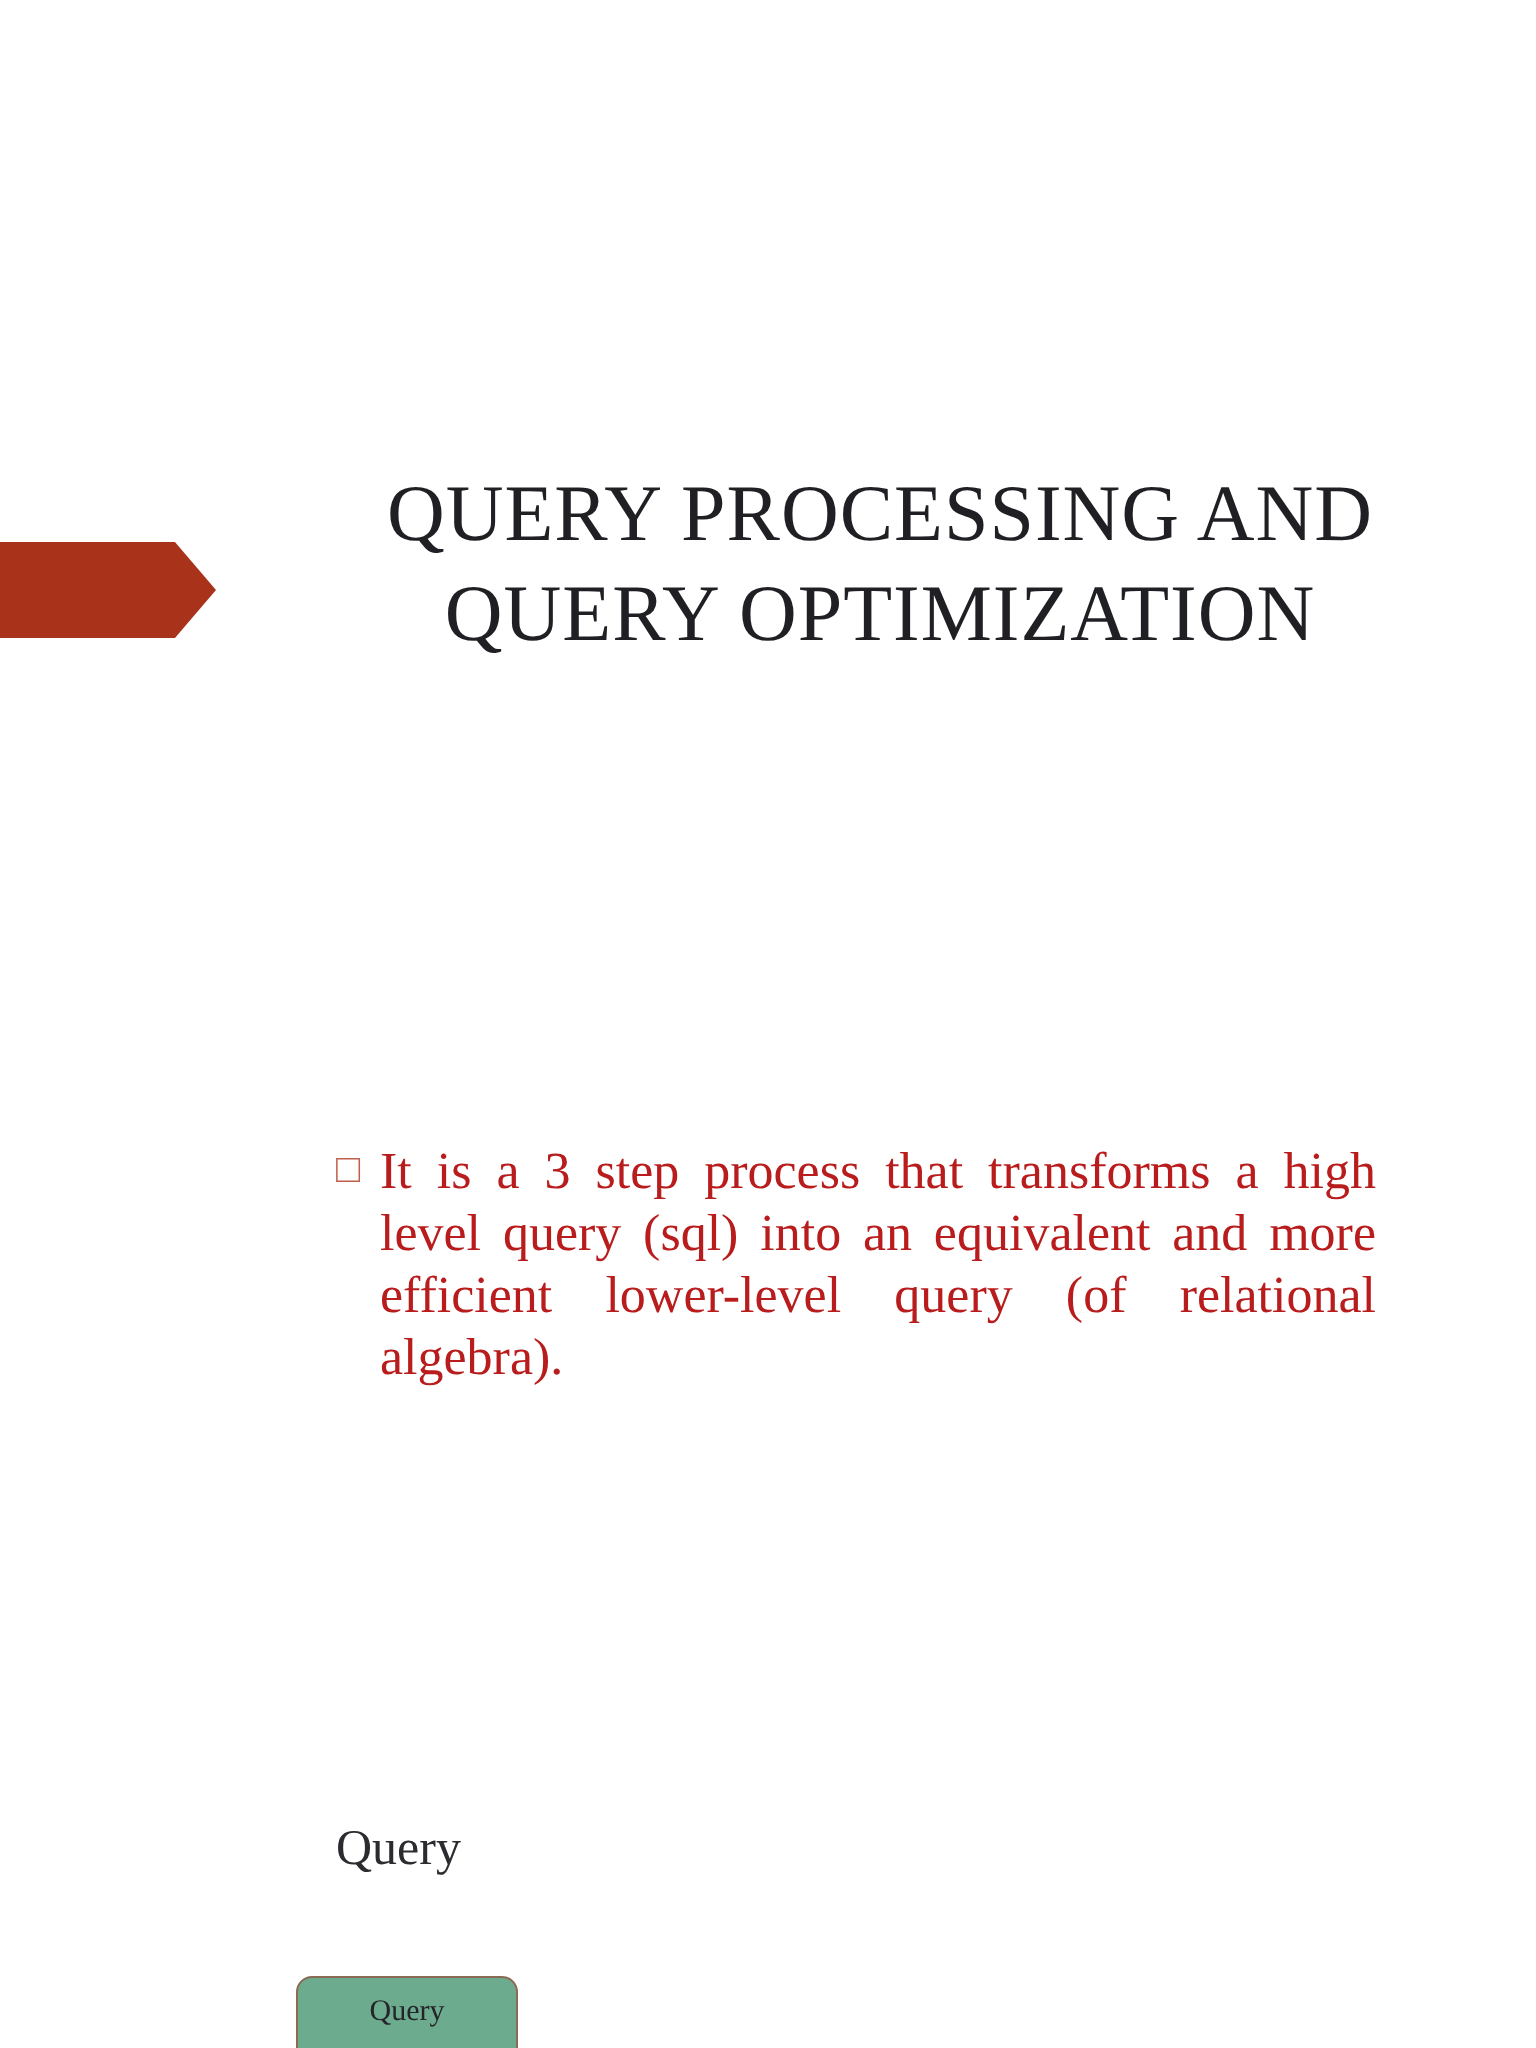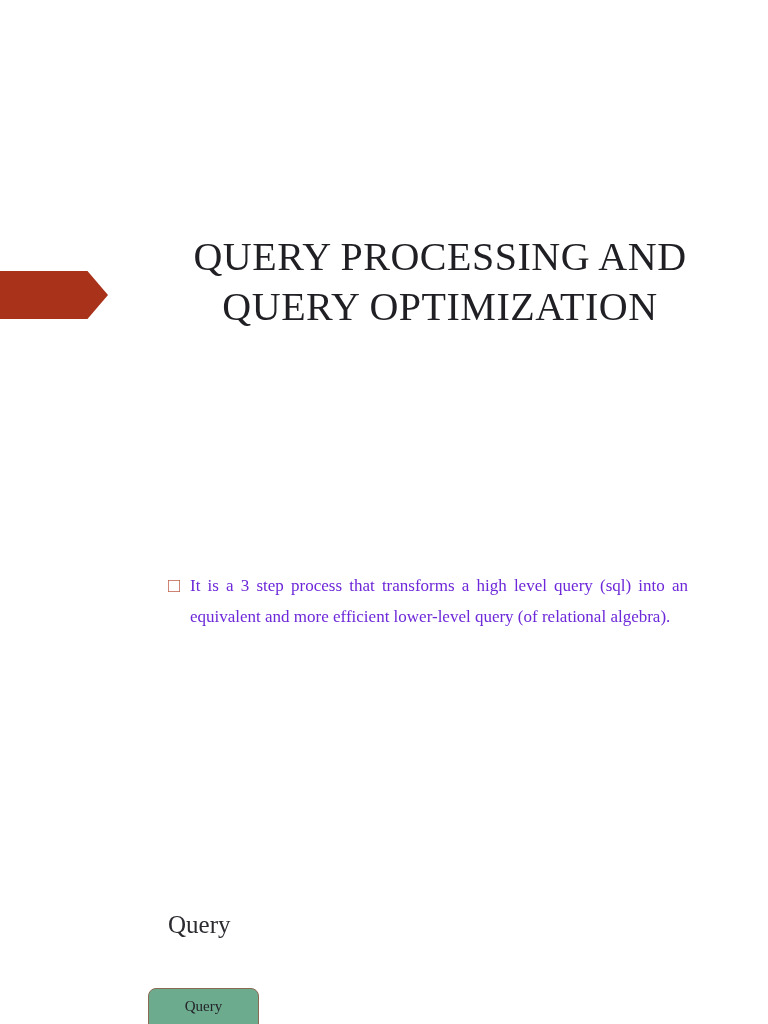--- a/index.html
+++ b/index.html
@@ -70,22 +70,22 @@
     width: 22px;
     color: #c0604c;
     font-size: 20px;
     line-height: 31px;
     text-align: left;
   }
   .bullet-text {
     flex: 1 1 auto;
     text-align: justify;
     text-align-last: left;
-    color: #6d28d9;
-    font-size: 17px;
+    color: #b91c1c;
+    font-size: 26px;
     line-height: 31px;
     -webkit-hyphens: none;
     hyphens: none;
   }
 
   
   .flow-label {
     position: absolute;
     left: 168px;
     top: 909px;

